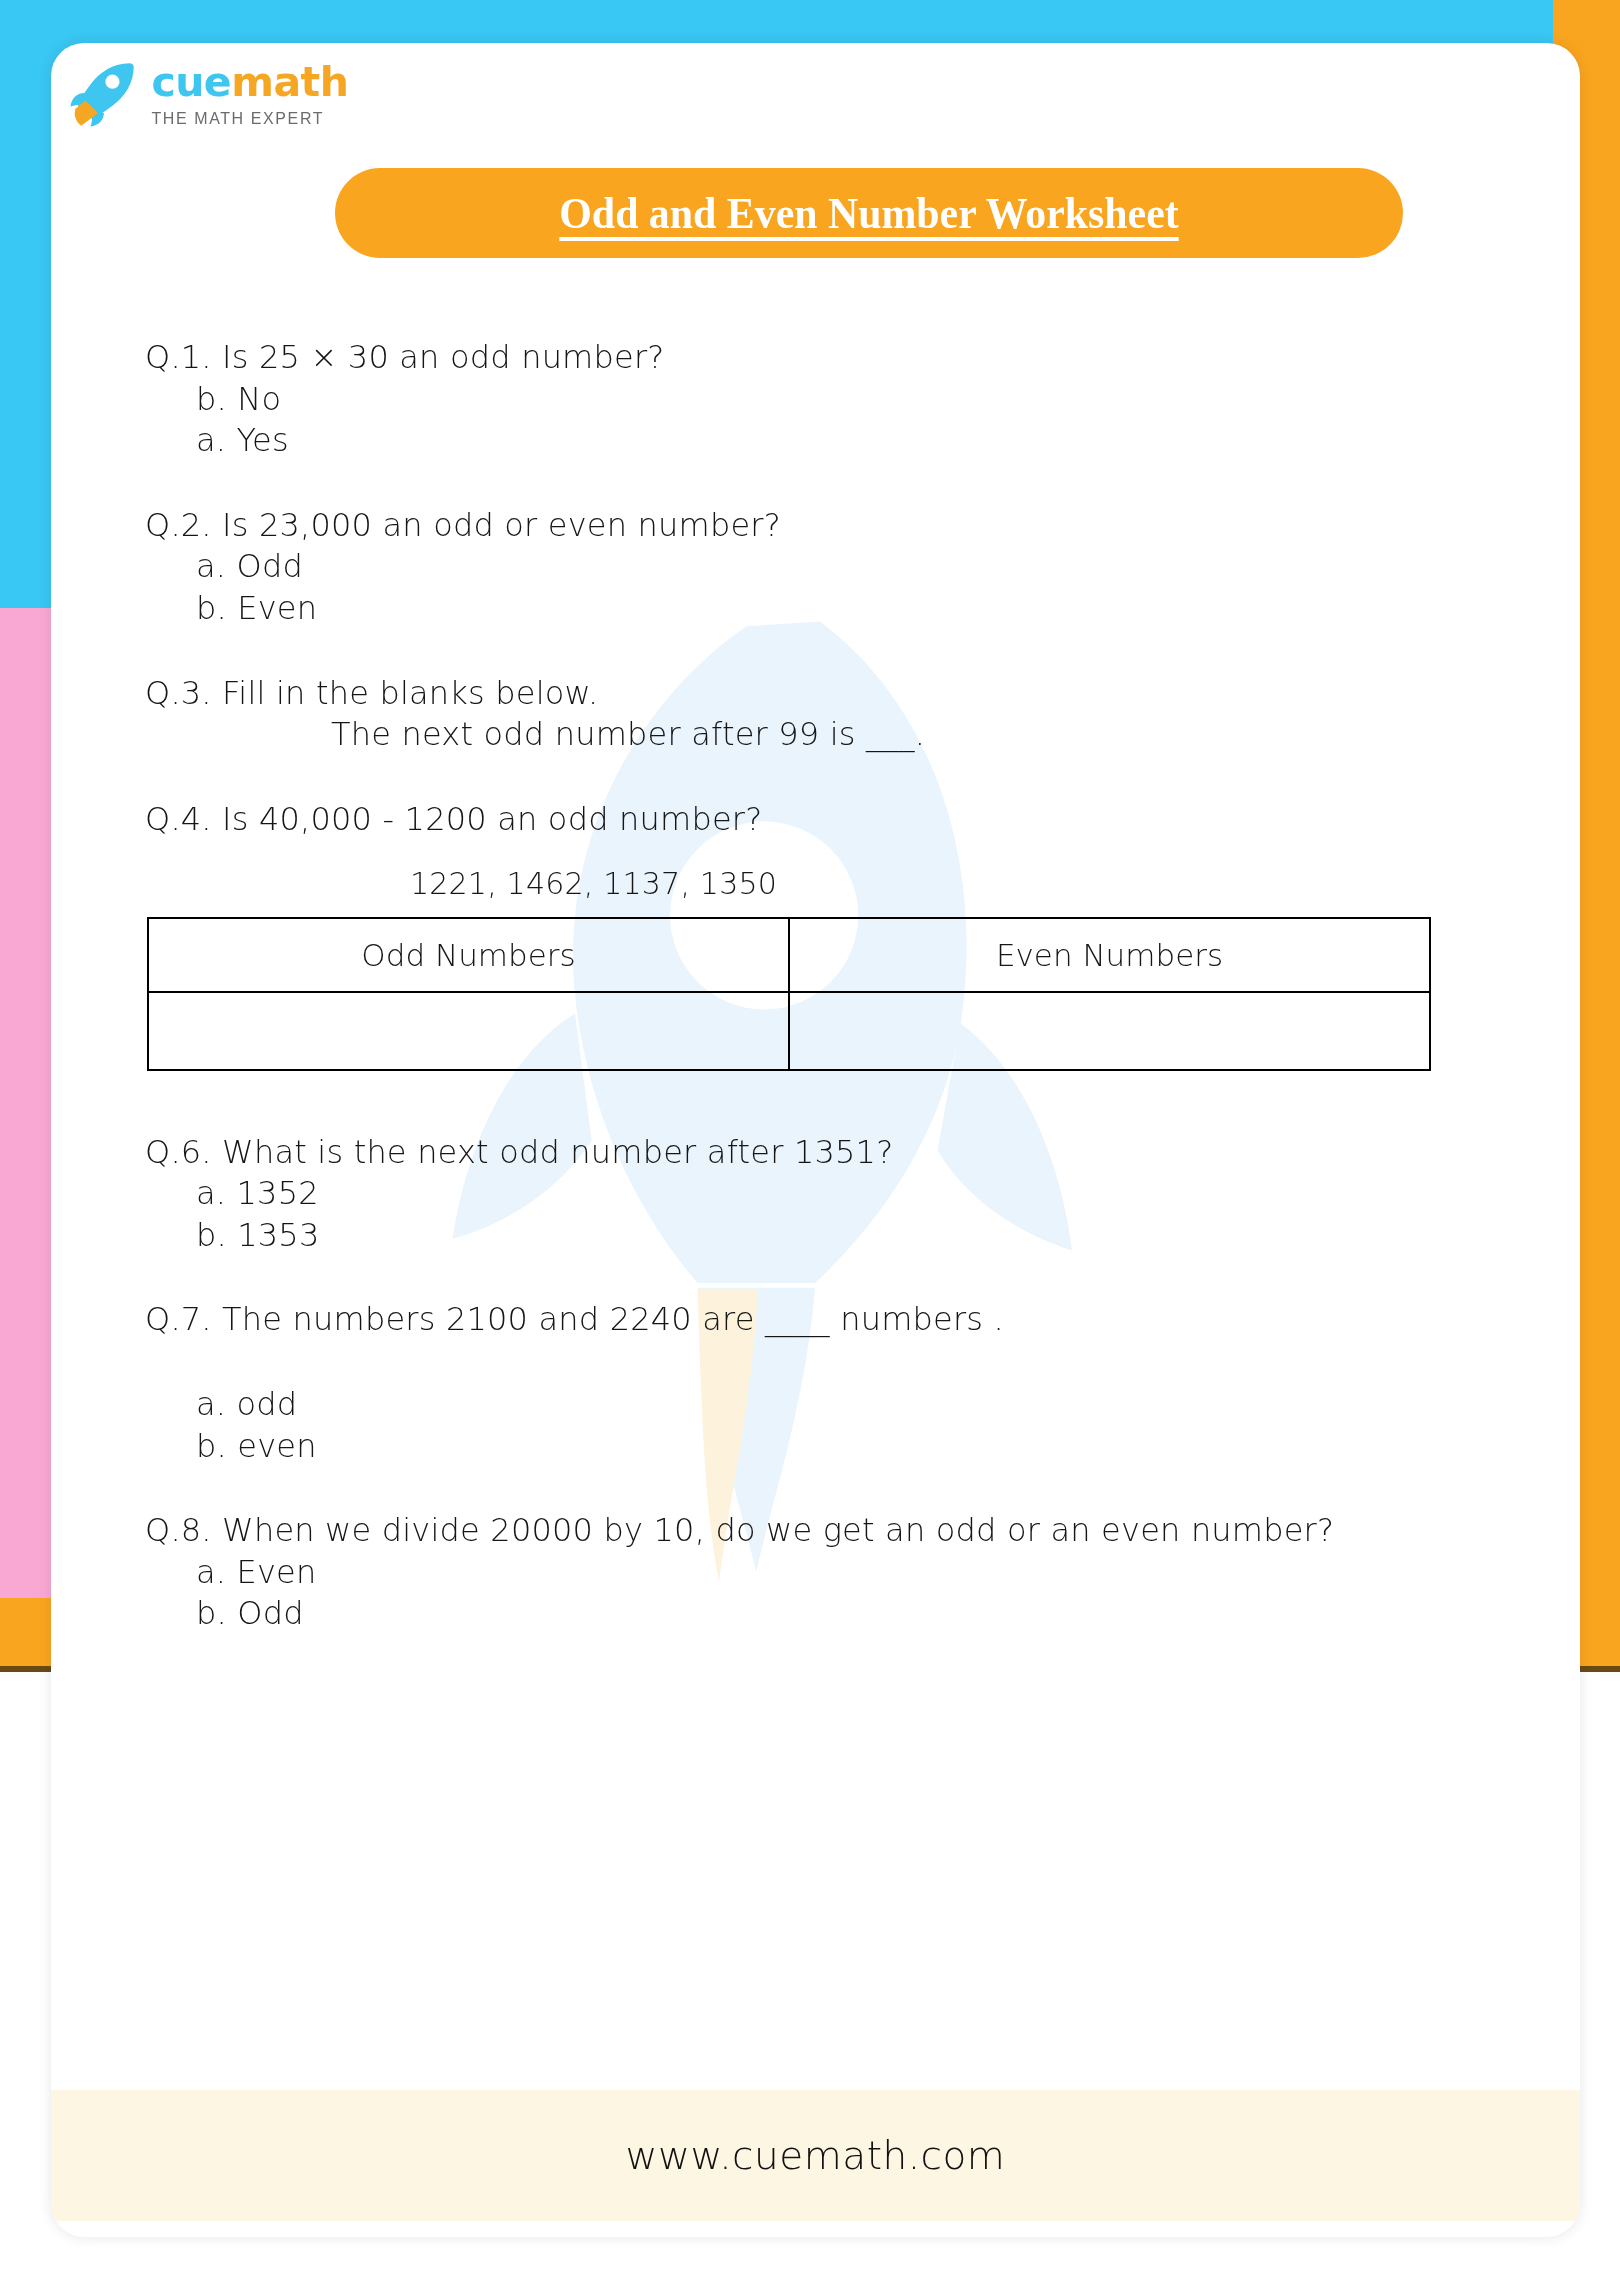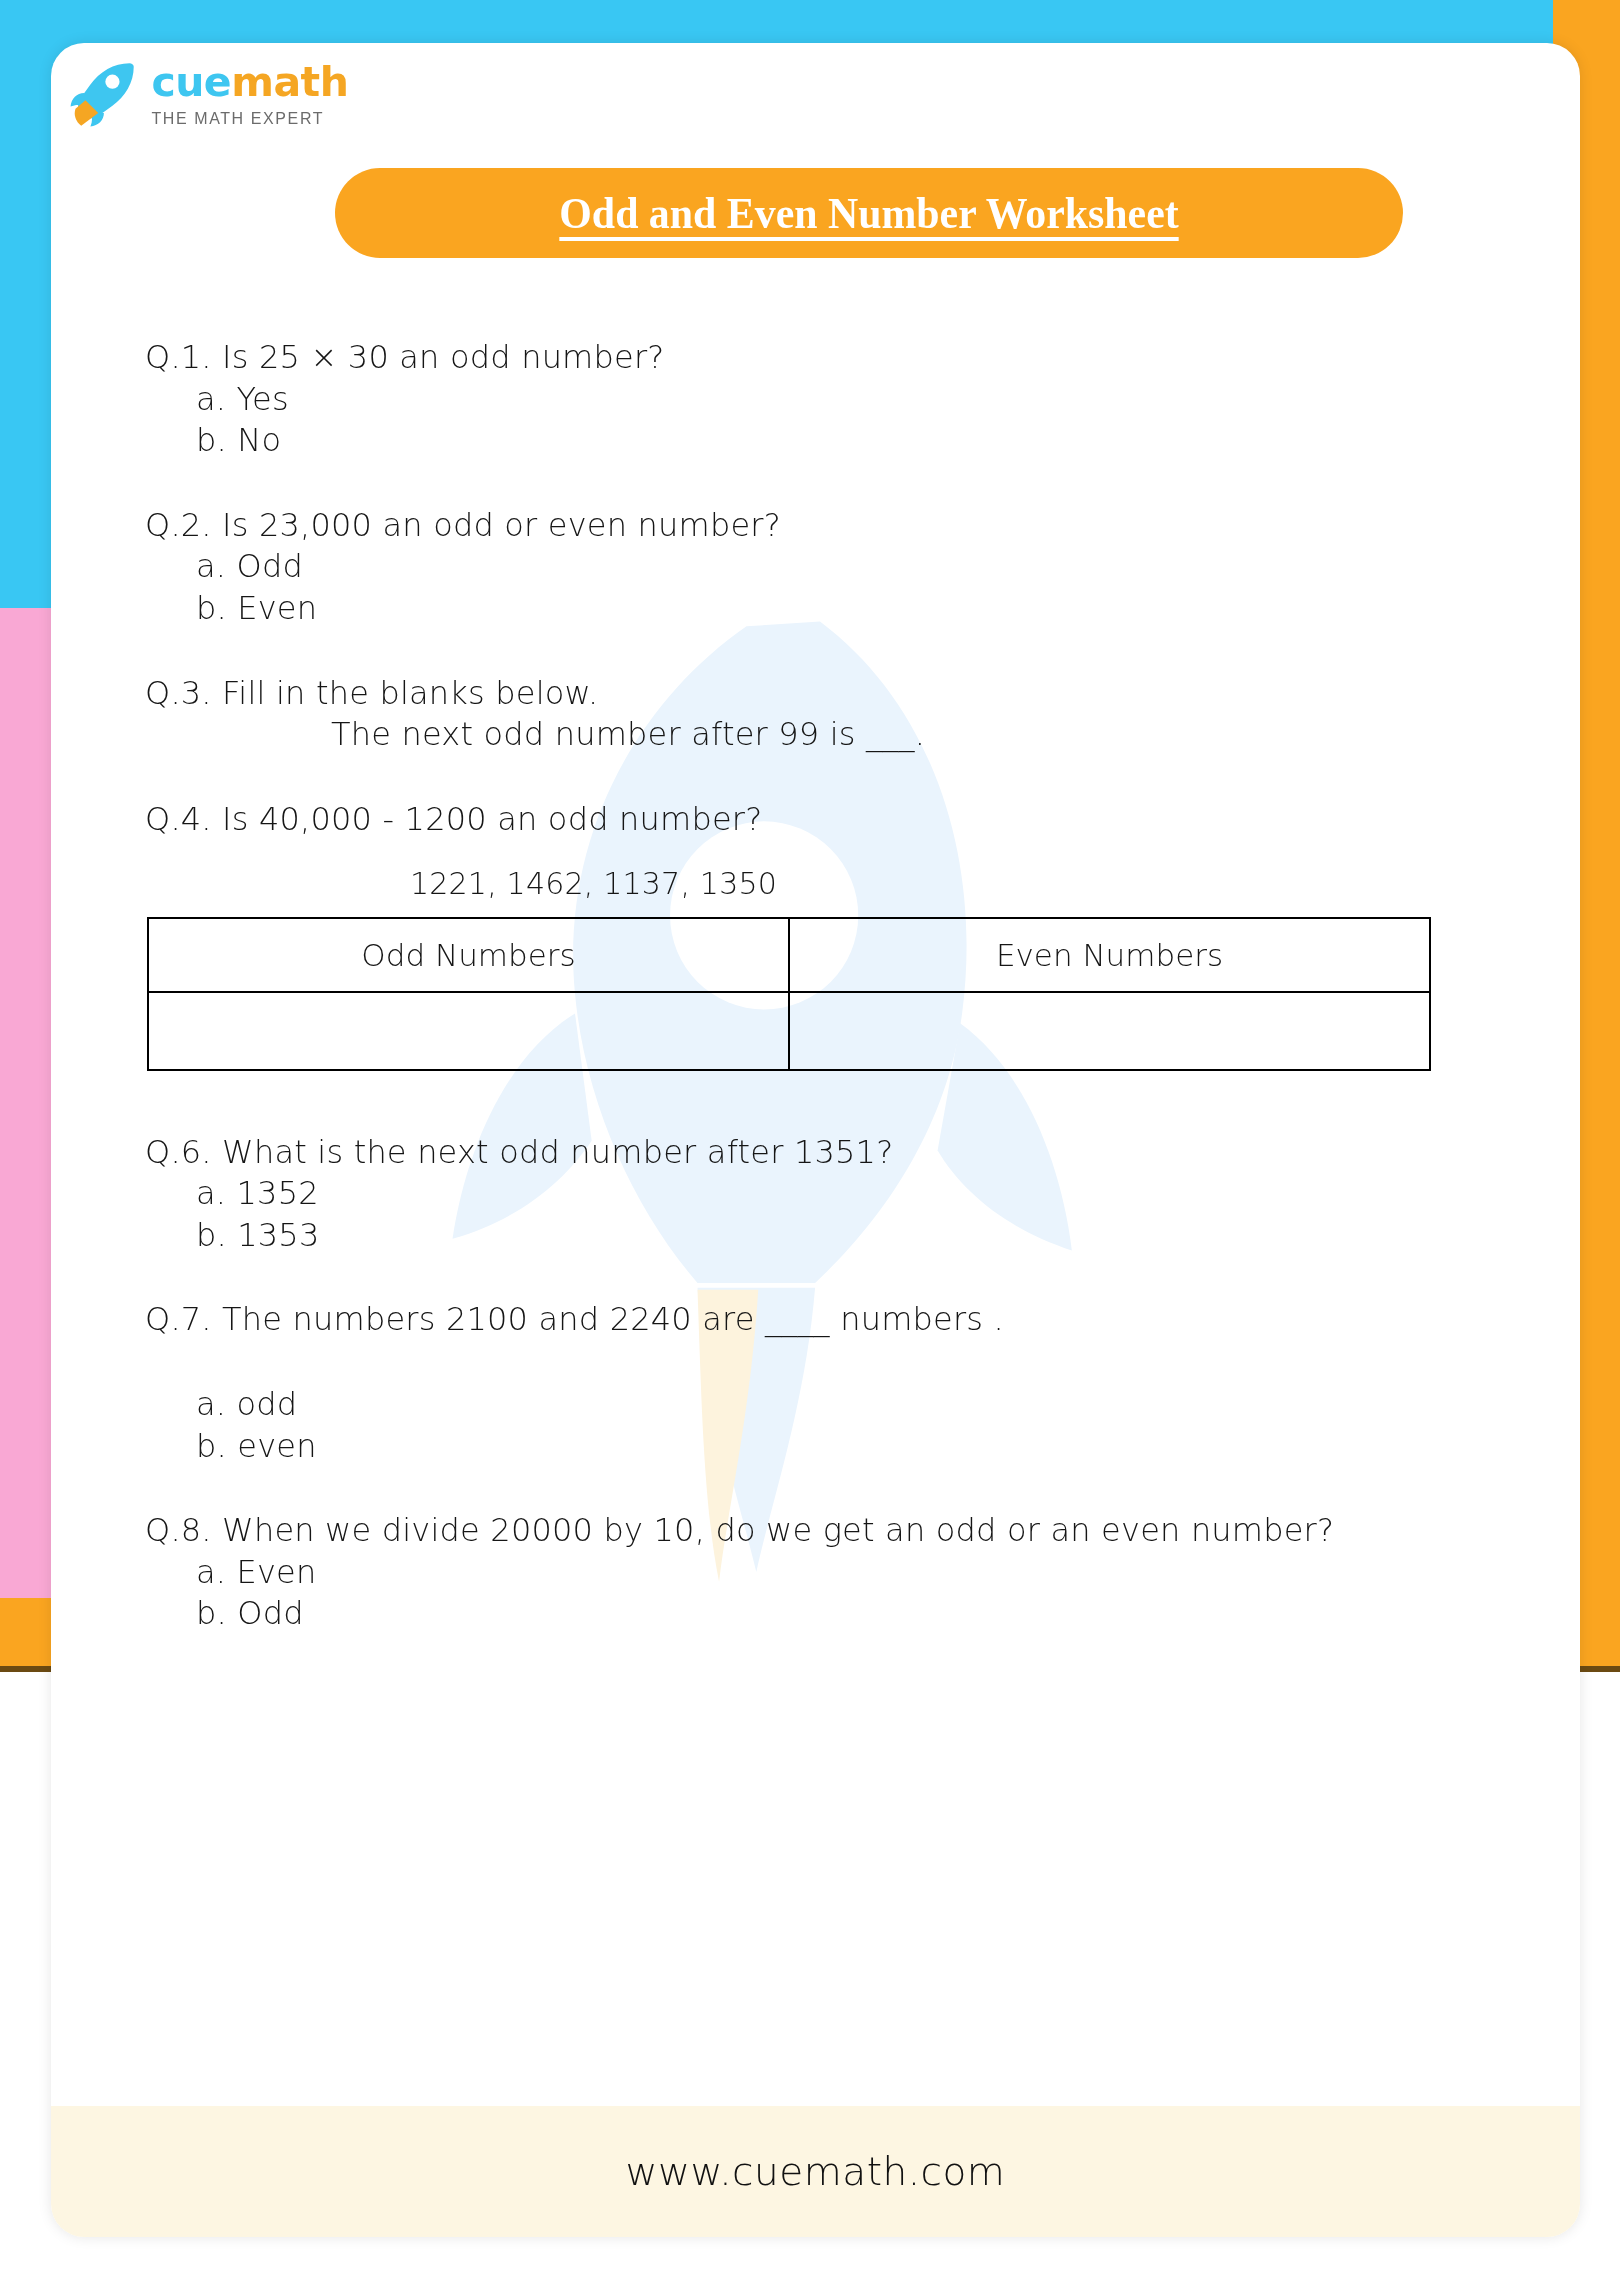--- a/index.html
+++ b/index.html
@@ -173,21 +173,21 @@
     font-weight:300;
     color:#161616;
   }
   table.tabulate td.empty { height:78px; }
   table.tabulate col.c1 { width:642px; }
   table.tabulate col.c2 { width:642px; }
 
   
   .footer-strip {
     position:absolute;
-    left:0; bottom:0;
+    left:0; bottom:16px;
     width:1529px; height:131px;
     background:#fdf6e2;
     display:flex;
     align-items:center;
     justify-content:center;
   }
   .footer-text {
     font-family:"DejaVu Sans", sans-serif;
     font-weight:300;
     font-size:39px;
@@ -239,22 +239,22 @@
     </div>
 
     <div class="title-pill">
       <span class="title-text">Odd and Even Number Worksheet</span>
     </div>
 
     <div class="sheet">
 
       <div class="q-block">
         <div class="q">Q.1. Is 25 × 30 an odd number?</div>
+        <div class="opt">b. No</div>
         <div class="opt">a. Yes</div>
-        <div class="opt">b. No</div>
       </div>
       <div class="spacer-md"></div>
 
       <div class="q-block">
         <div class="q">Q.2. Is 23,000 an odd or even number?</div>
         <div class="opt">a. Odd</div>
         <div class="opt">b. Even</div>
       </div>
       <div class="spacer-md"></div>
 

